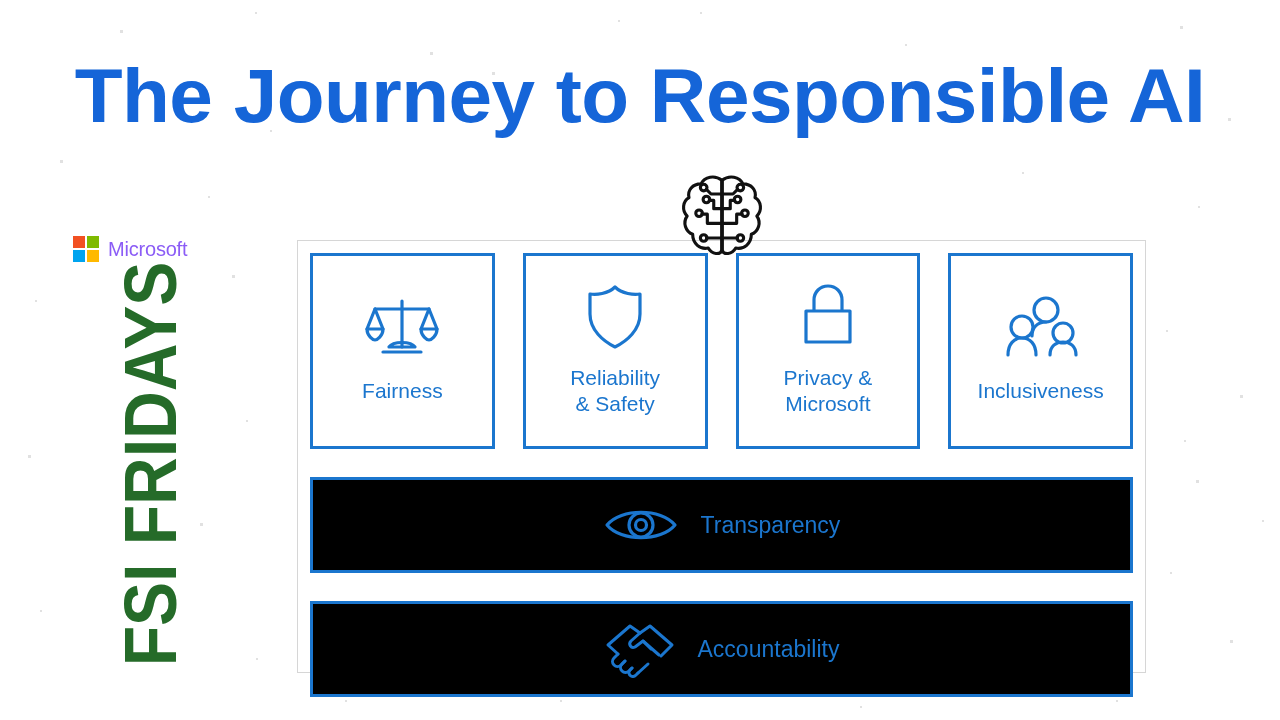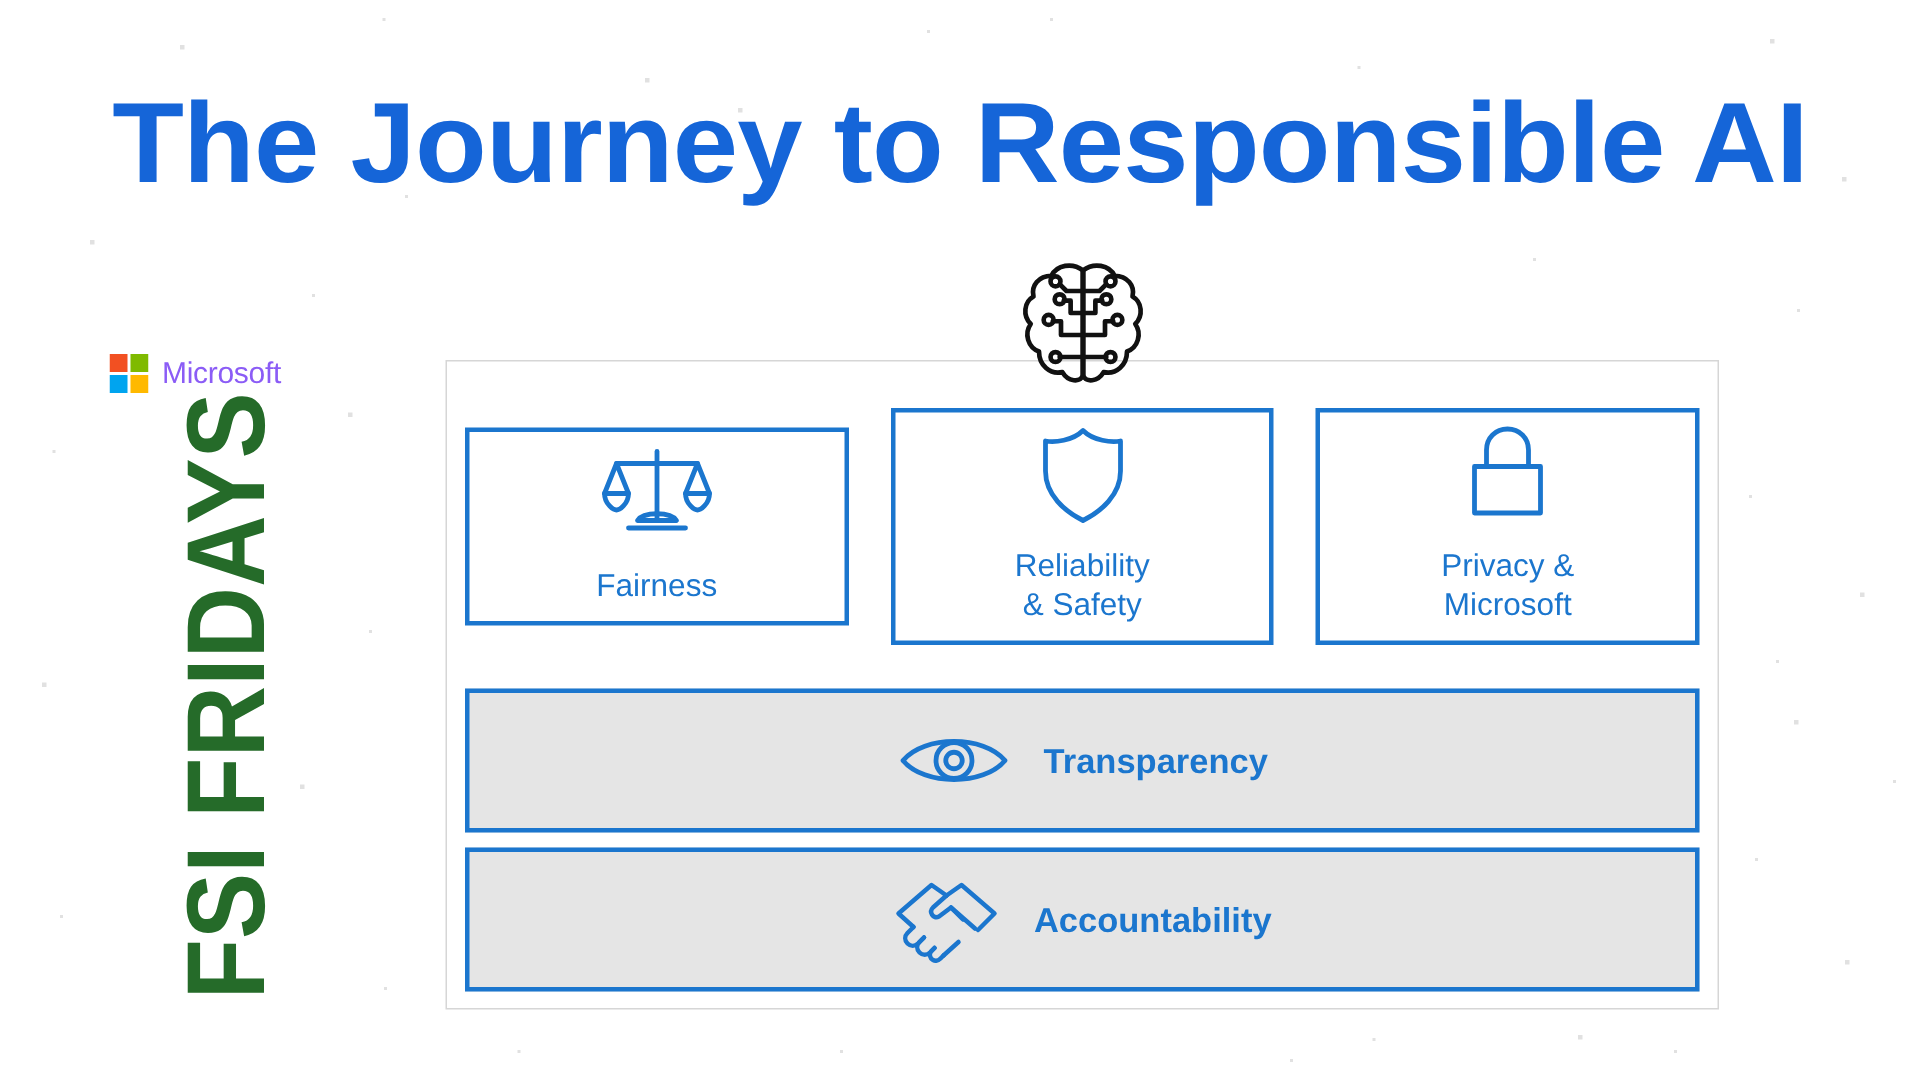--- a/index.html
+++ b/index.html
@@ -89,21 +89,20 @@
     background:#ffffff;
     padding:12px 12px 10px 12px;
     z-index:4;
   }
 
   
   #pillars {
     display:flex;
     gap:28px;
     height:196px;
-    align-items:center;
   }
   .pillar {
     flex:1 1 0;
     border:3px solid #1B76CE;
     background:#ffffff;
     display:flex;
     flex-direction:column;
     align-items:center;
     justify-content:center;
     padding:6px 4px 10px 4px;
@@ -113,29 +112,28 @@
     margin-top:12px;
     font-family:"Liberation Sans", sans-serif;
     font-size:21px;
     line-height:1.24;
     color:#1B76CE;
     text-align:center;
   }
 
   
   .bar {
-    margin-top:10px;
+    margin-top:28px;
     height:96px;
     border:3px solid #1B76CE;
-    background:#e5e5e5;
+    background:#000000;
     display:flex;
     align-items:center;
     justify-content:center;
     gap:22px;
-    font-weight:bold;
   }
   .bar-icon { display:flex; align-items:center; justify-content:center; }
   .bar-label {
     font-family:"Liberation Sans", sans-serif;
     font-size:23px;
     color:#1B76CE;
     line-height:1;
   }
 
   
@@ -284,20 +282,35 @@
               <rect x="7" y="29" width="44" height="31"></rect>
             </g>
           </svg>
         </div>
         <div class="pillar-label">
           <span>Privacy &amp;</span><br>
           <span>Microsoft</span>
         </div>
       </div>
 
+      <div class="pillar">
+        <div class="pillar-icon">
+          <svg width="80" height="70" viewBox="0 0 80 70">
+            <g fill="none" stroke="#1B76CE" stroke-width="3.2" stroke-linecap="round">
+              <circle cx="45" cy="15" r="12"></circle>
+              <path d="M45 27 C36 27 31 33 31 41"></path>
+              <circle cx="21" cy="32" r="11"></circle>
+              <path d="M7 60 C7 49 13 43 21 43 C29 43 35 49 35 60"></path>
+              <circle cx="62" cy="38" r="10"></circle>
+              <path d="M49 60 C49 51 55 47 62 47 C69 47 75 51 75 60"></path>
+            </g>
+          </svg>
+        </div>
+        <div class="pillar-label">Inclusiveness</div>
+      </div>
 
     </div>
 
     <div class="bar">
       <div class="bar-icon">
         <svg width="76" height="46" viewBox="0 0 76 46">
           <g fill="none" stroke="#1B76CE" stroke-width="3.2" stroke-linejoin="round">
             <path d="M4 23 C18 6 58 6 72 23 C58 40 18 40 4 23 Z"></path>
             <circle cx="38" cy="23" r="12"></circle>
             <circle cx="38" cy="23" r="5.5"></circle>

